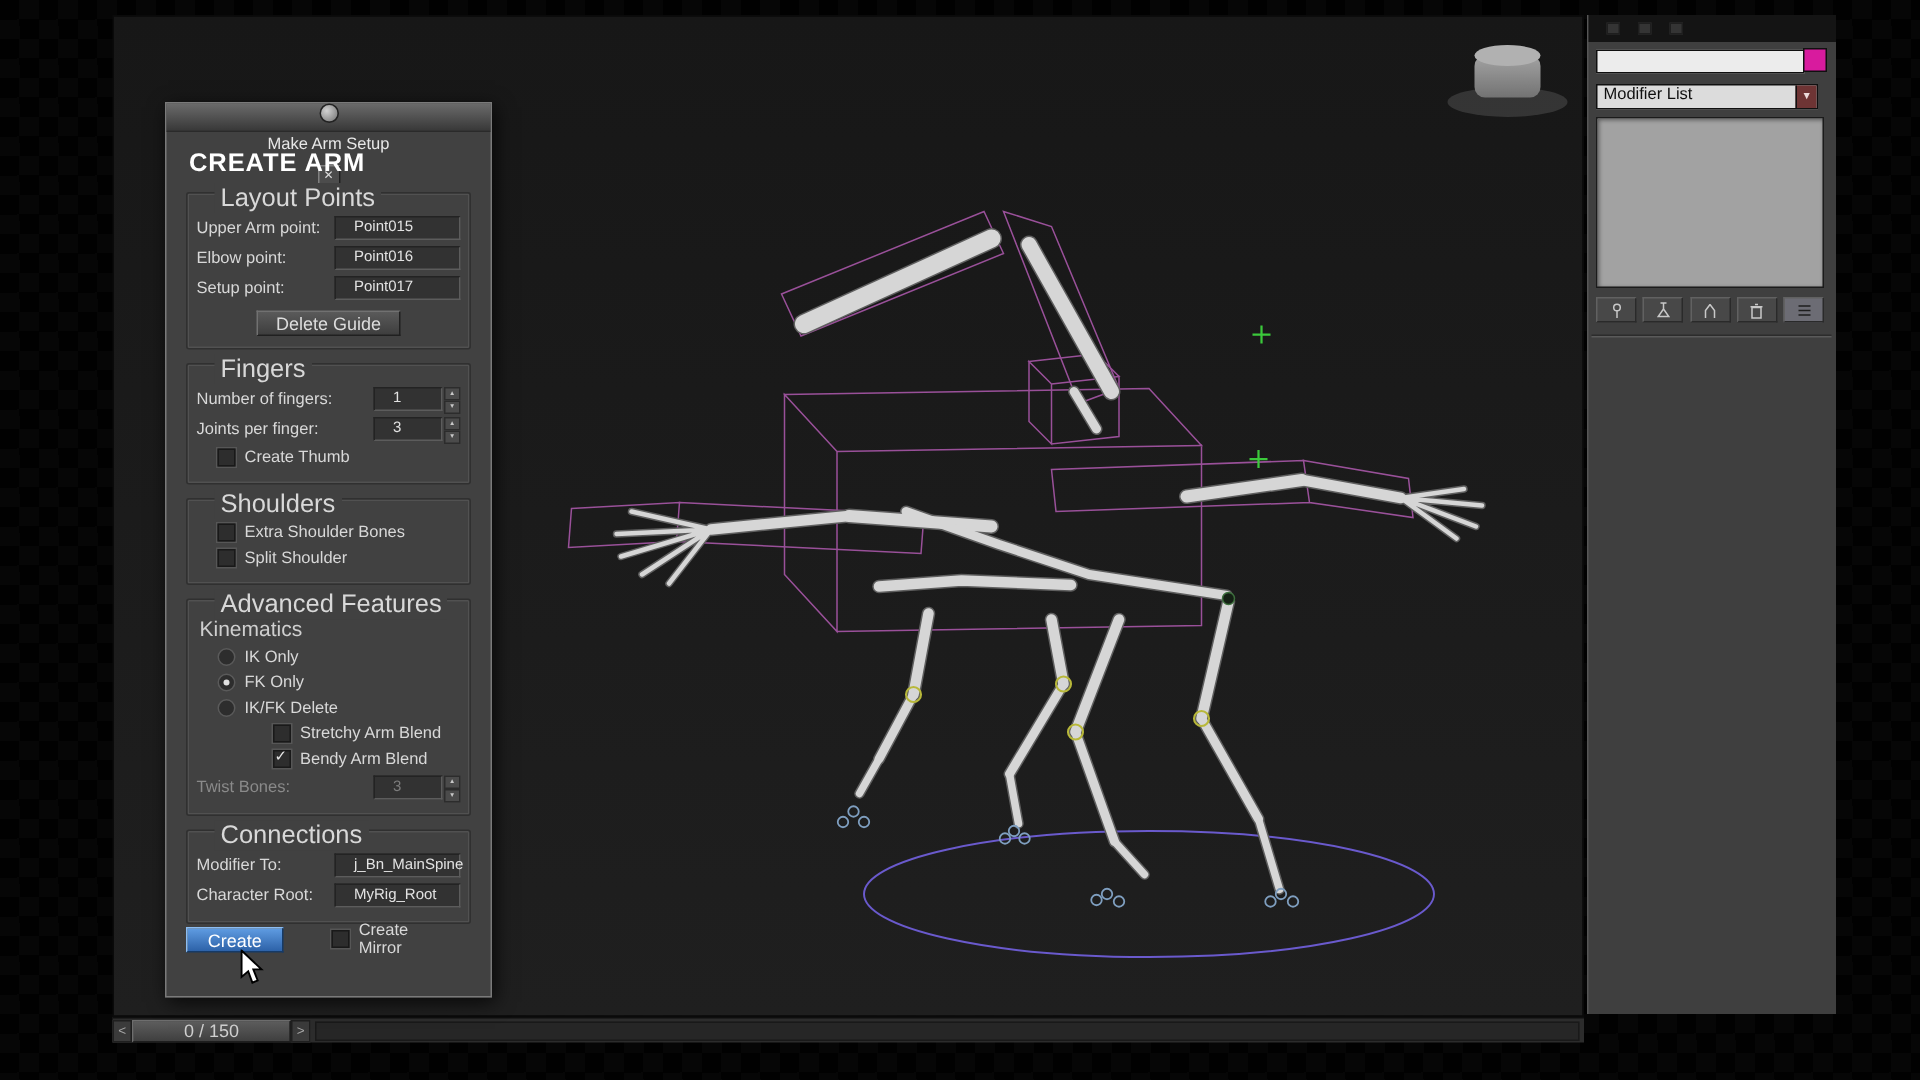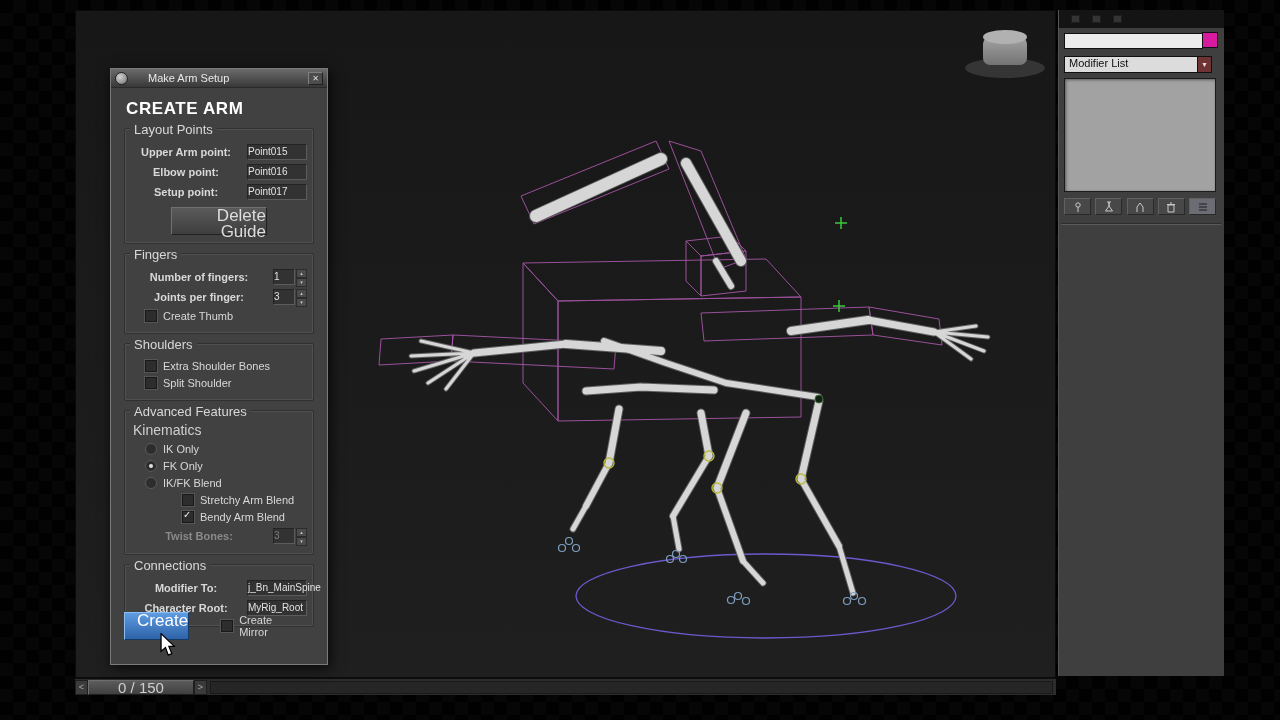--- a/index.html
+++ b/index.html
@@ -17,39 +17,39 @@
   .puck{position:absolute;left:965px;top:28px;width:80px;height:52px;z-index:2;opacity:.8;}
   .puck .p-shadow{position:absolute;left:0;top:30px;width:80px;height:20px;background:#4c4c4c;border-radius:50%;opacity:.7;}
   .puck .p-body{position:absolute;left:18px;top:9px;width:44px;height:28px;background:linear-gradient(#c6c6c6,#8a8a8a);border-radius:7px;}
   .puck .p-top{position:absolute;left:18px;top:2px;width:44px;height:14px;background:#d8d8d8;border-radius:50%;}
 
   .tripod{position:absolute;left:80px;top:608px;z-index:1;opacity:.9;}
 
   
   .mx-dialog{position:absolute;left:110px;top:68px;width:218px;height:597px;background:#414141;
     border:1px solid #7a7a7a;box-shadow:2px 3px 12px rgba(0,0,0,.75);box-sizing:border-box;z-index:5;}
-  .titlebar{height:18px;background:linear-gradient(#6b6b6b,#383838);display:flex;align-items:center;padding:0 4px;gap:20px;border-bottom:1px solid #2a2a2a;}
+  .titlebar{height:18px;background:linear-gradient(#6b6b6b,#383838);display:flex;align-items:center;padding:0 4px;gap:8px;border-bottom:1px solid #2a2a2a;flex-direction:column;}
   .app-ico{width:11px;height:11px;border-radius:50%;background:radial-gradient(circle at 35% 35%, #d2d2d2,#6f6f6f);border:1px solid #222;flex:0 0 auto;}
   .title{color:#e8e8e8;font-size:11px;flex:1;}
   .closebtn{width:15px;height:13px;background:#4c4c4c;border:1px solid #808080;border-bottom-color:#1f1f1f;border-right-color:#1f1f1f;
     color:#ddd;font-size:8px;line-height:12px;text-align:center;box-sizing:border-box;}
   .dlg-body{position:relative;height:577px;padding:0 13px;box-sizing:border-box;}
   .heading{color:#fff;font-size:17px;font-weight:bold;letter-spacing:.6px;padding:11px 2px 9px;}
   .group{position:relative;border:1px solid #303030;box-shadow:inset 0 0 0 1px #515151;border-radius:2px;margin-bottom:9px;padding:11px 6px 6px;}
-  .gtitle{position:absolute;top:-7px;left:5px;background:#414141;padding:0 4px;font-size:13px;color:#d8d8d8;}
+  .gtitle{position:absolute;top:-7px;left:18px;background:#414141;padding:0 4px;font-size:17px;color:#d8d8d8;}
   .frow{display:flex;align-items:center;margin:4px 0;}
-  .flabel{flex:1;text-align:center;font-size:11px;color:#d8d8d8;padding-right:6px;white-space:nowrap;font-weight:bold;}
+  .flabel{flex:1;text-align:left;font-size:11px;color:#d8d8d8;padding-right:6px;white-space:nowrap;}
   .tfield{width:58px;height:14px;background:#323232;border:1px solid #232323;border-bottom-color:#5c5c5c;border-right-color:#5c5c5c;
-    color:#e2e2e2;font-size:10px;line-height:14px;padding:0 0;flex:0 0 auto;}
+    color:#e2e2e2;font-size:10px;line-height:14px;padding:0 12px;flex:0 0 auto;}
   .tfield.small{width:20px;}
   .tfield.dim{color:#7d7d7d;}
   .spinner{width:11px;height:16px;margin-left:1px;display:flex;flex-direction:column;flex:0 0 auto;}
   .spinner i{flex:1;font-style:normal;font-size:5px;line-height:7px;color:#c8c8c8;background:#4b4b4b;border:1px solid #2c2c2c;text-align:center;}
-  .btn{height:28px;background:linear-gradient(#5a5a5a,#3e3e3e);border:1px solid #717171;border-bottom-color:#202020;border-right-color:#202020;
-    color:#ddd;font-size:17px;text-align:right;line-height:16px;box-sizing:border-box;}
+  .btn{height:17px;background:linear-gradient(#5a5a5a,#3e3e3e);border:1px solid #717171;border-bottom-color:#202020;border-right-color:#202020;
+    color:#ddd;font-size:12px;text-align:center;line-height:16px;box-sizing:border-box;}
   .btn.delete{width:96px;margin:7px auto 2px;}
   .cbrow{display:flex;align-items:center;gap:6px;margin:5px 0 5px 14px;}
   .cbrow.indent{margin-left:26px;padding-left:25px;}
   .cb{width:10px;height:10px;background:#2d2d2d;border:1px solid #191919;box-shadow:0 0 0 1px #565656;position:relative;flex:0 0 auto;}
   .cb.on::after{content:"✓";position:absolute;left:0px;top:-3px;font-size:10px;color:#e9e9e9;}
   .radio{width:10px;height:10px;border-radius:50%;background:#2d2d2d;border:1px solid #5a5a5a;position:relative;flex:0 0 auto;}
   .radio.on::after{content:"";position:absolute;left:2.5px;top:2.5px;width:4px;height:4px;border-radius:50%;background:#e0e0e0;}
   .cblabel{font-size:11px;color:#d8d8d8;}
   .subtle{font-size:14px;color:#cfcfcf;margin:0 0 3px 2px;}
   .frow.dim .flabel{color:#8a8a8a;}
@@ -73,21 +73,21 @@
   .sbtn{width:27px;height:17px;background:#484848;border:1px solid #2a2a2a;border-top-color:#616161;border-left-color:#616161;
     display:flex;align-items:center;justify-content:center;box-sizing:border-box;}
   .sbtn.lit{background:#6c6c74;}
   .cp-divider{position:absolute;left:2px;top:213px;width:160px;height:1px;background:#2c2c2c;box-shadow:0 1px 0 #5a5a5a;}
 
   
   .timebar{position:absolute;left:75px;top:678px;width:981px;height:17px;background:#2c2c2c;border-top:1px solid #0e0e0e;
     box-sizing:border-box;display:flex;align-items:center;z-index:2;}
   .tb-arrow{width:13px;height:15px;background:#3b3b3b;border:1px solid #1f1f1f;color:#a8a8a8;font-size:9px;line-height:13px;text-align:center;box-sizing:border-box;flex:0 0 auto;}
   .tb-handle{width:106px;height:15px;background:linear-gradient(#5d5d5d,#3f3f3f);border:1px solid #6e6e6e;border-bottom-color:#1e1e1e;border-right-color:#1e1e1e;
-    color:#cfcfcf;font-size:15px;text-align:center;line-height:13px;box-sizing:border-box;flex:0 0 auto;}
+    color:#cfcfcf;font-size:12px;text-align:center;line-height:13px;box-sizing:border-box;flex:0 0 auto;}
   .tb-track{flex:1;height:11px;margin:0 3px;background:#262626;border:1px solid #191919;}
 
   .cursor{position:absolute;left:160px;top:633px;z-index:9;}
 </style>
 </head>
 <body>
 
 <div class="stage">
 
   <div class="viewport">
@@ -288,21 +288,21 @@
         <div class="cbrow">
           <span class="radio"></span>
           <span class="cblabel">IK Only</span>
         </div>
         <div class="cbrow">
           <span class="radio on"></span>
           <span class="cblabel">FK Only</span>
         </div>
         <div class="cbrow">
           <span class="radio"></span>
-          <span class="cblabel">IK/FK Blend</span>
+          <span class="cblabel">IK/FK Delete</span>
         </div>
         <div class="cbrow indent">
           <span class="cb"></span>
           <span class="cblabel">Stretchy Arm Blend</span>
         </div>
         <div class="cbrow indent">
           <span class="cb on"></span>
           <span class="cblabel">Bendy Arm Blend</span>
         </div>
         <div class="frow dim">

